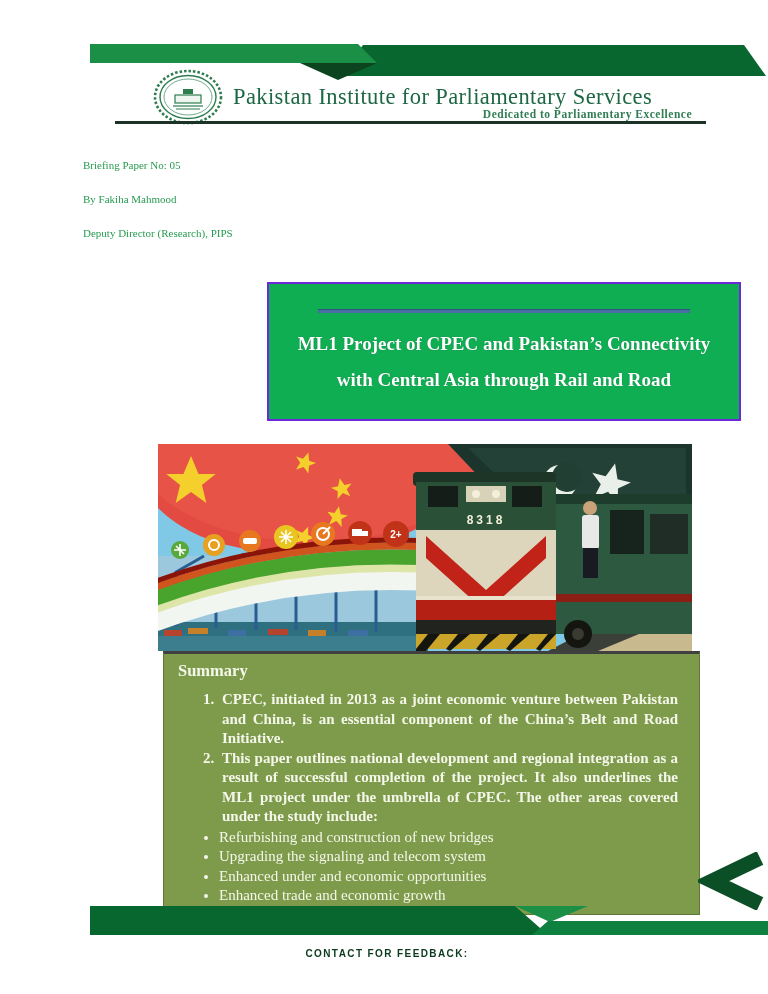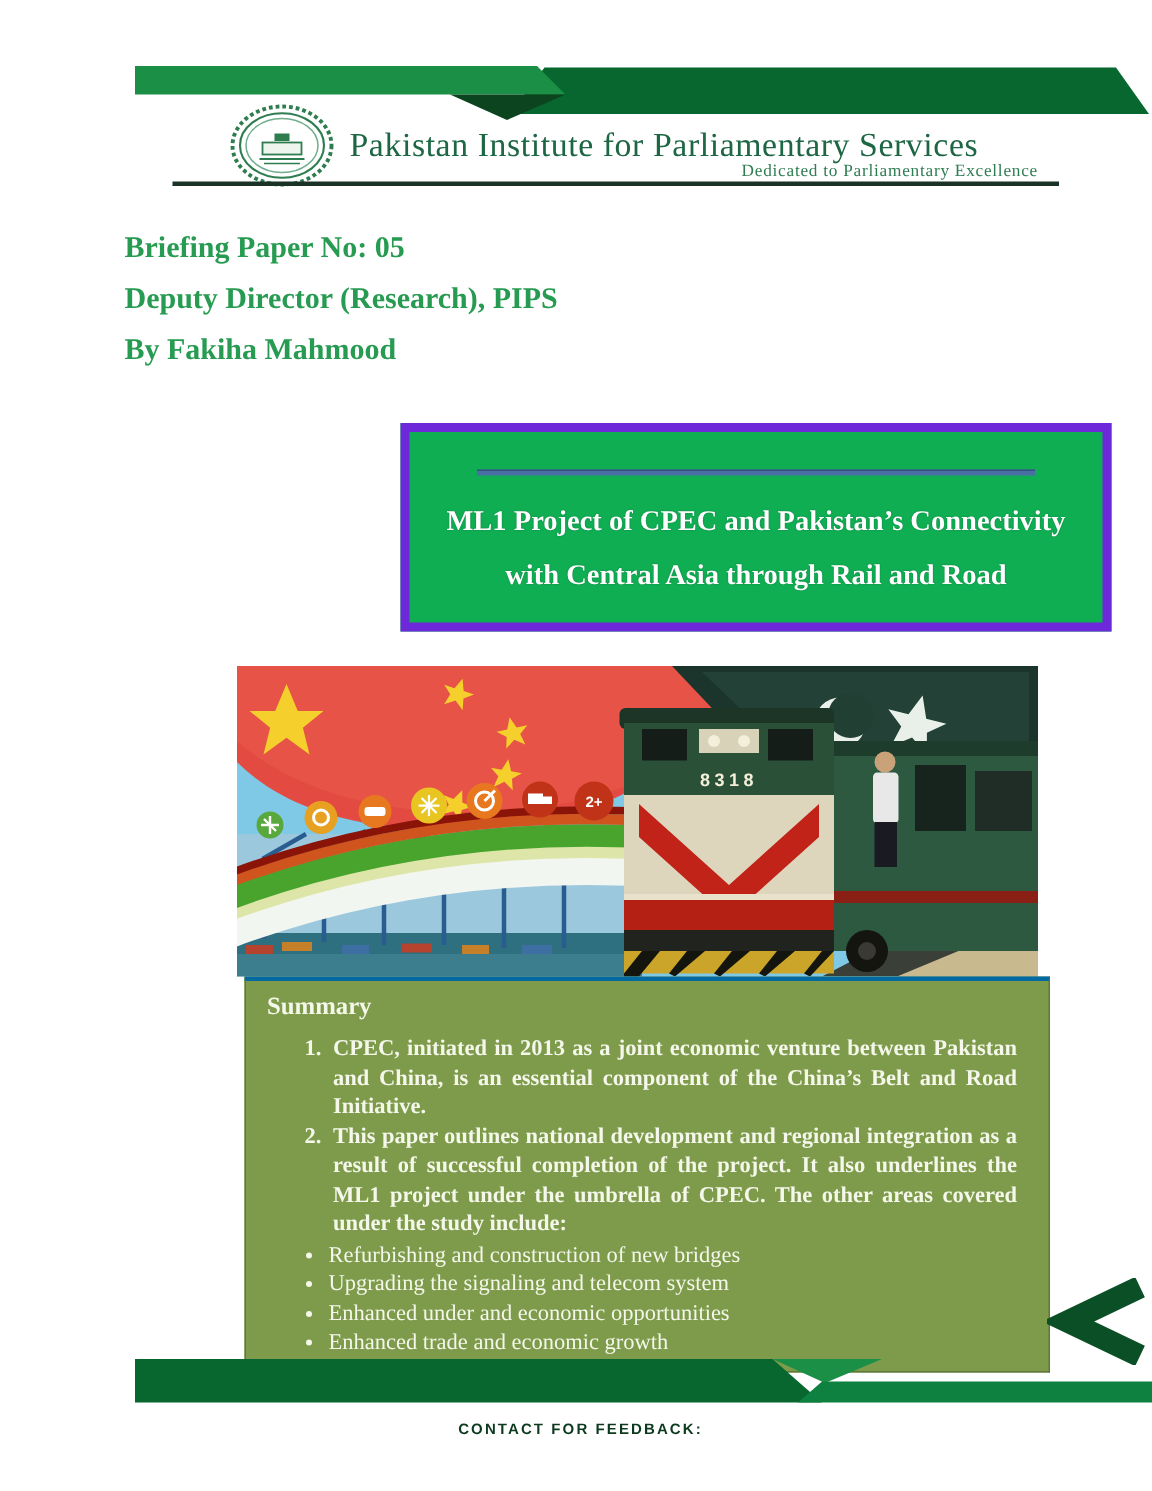--- a/index.html
+++ b/index.html
@@ -23,52 +23,52 @@
   }
   .abs{position:absolute;}
 
   
   .org-name{
     left:233px;top:84px;width:480px;
     font-size:22.5px;color:var(--org-green);letter-spacing:.4px;
   }
   .tagline{
     left:380px;top:108px;width:312px;text-align:right;
-    font-size:11.5px;color:var(--tagline-green);letter-spacing:.5px;
+    font-size:11.5px;color:var(--tagline-green);letter-spacing:.5px;font-weight:bold;
   }
   .header-rule{
     left:115px;top:121px;width:591px;height:3px;background:#1b3227;
   }
 
   
   .meta{left:83px;top:150px;width:420px;color:var(--meta-green);
-    font-weight:bold;font-size:20px;}
+    font-weight:normal;font-size:11px;}
   .meta div{height:34px;line-height:30px;}
 
   
   .title-banner{
     left:267px;top:282px;width:474px;height:139px;
     background:var(--title-box-green);
-    border:6px solid #6d28d9;
+    border:2px solid #6d28d9;
   }
   .title-rule{
     margin:25px auto 0 auto;width:372px;height:4px;
     background:var(--title-rule-blue);border-top:1px solid #32527e;
   }
   .title-text{
     margin-top:13px;text-align:center;color:#ffffff;font-weight:bold;
     font-size:19px;line-height:36px;text-shadow:0 0 1px rgba(0,0,0,.35);
   }
 
   
   .summary{
     left:163px;top:651px;width:537px;height:264px;
     background:var(--summary-olive);
     border:1px solid var(--summary-border);
-    border-top:3px solid #0369a1;
+    border-top:3px solid #404040;
     color:#f4f7ea;padding:5px 14px 6px 14px;
   }
   .summary-heading{font-size:16.5px;font-weight:bold;margin-top:2px;}
   .summary ol{
     margin:9px 0 0 22px;padding-left:18px;width:478px;
     text-align:justify;font-size:15px;line-height:19.5px;
   }
   .summary ol li{padding-left:4px;font-weight:bold;}
   .summary ul{
     margin:1px 0 0 22px;padding-left:19px;width:478px;
@@ -103,22 +103,22 @@
     <line x1="31" y1="38" x2="61" y2="38" stroke="#2e7d4f" stroke-width="1.2"></line>
     <line x1="34" y1="41" x2="58" y2="41" stroke="#2e7d4f" stroke-width="1"></line>
   </svg>
 
   <div class="abs org-name">Pakistan Institute for Parliamentary Services</div>
   <div class="abs tagline">Dedicated to Parliamentary Excellence</div>
   <div class="abs header-rule"></div>
 
   <div class="abs meta">
     <div>Briefing Paper No: 05</div>
+    <div>By Fakiha Mahmood</div>
     <div>Deputy Director (Research), PIPS</div>
-    <div>By Fakiha Mahmood</div>
   </div>
 
   <div class="abs title-banner">
     <div class="title-rule"></div>
     <div class="title-text">
       <div>ML1 Project of CPEC and Pakistan’s Connectivity</div>
       <div>with Central Asia through Rail and Road</div>
     </div>
   </div>
 

